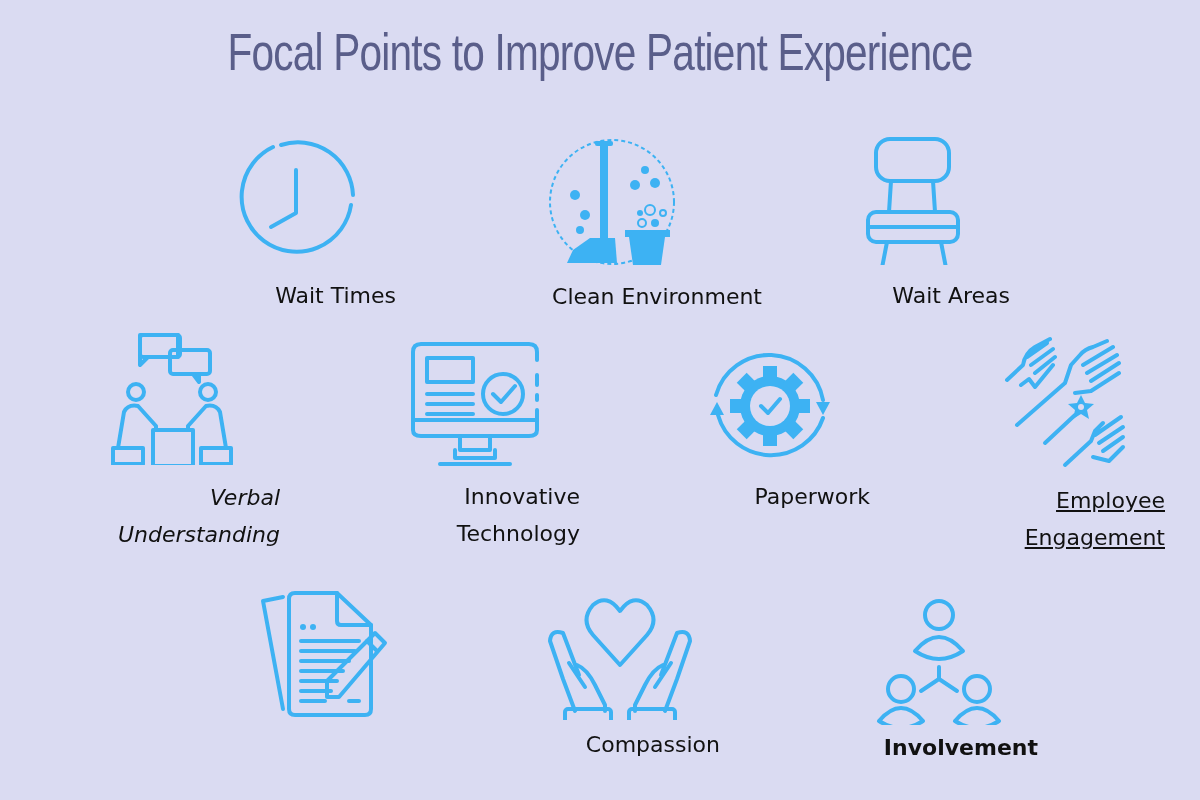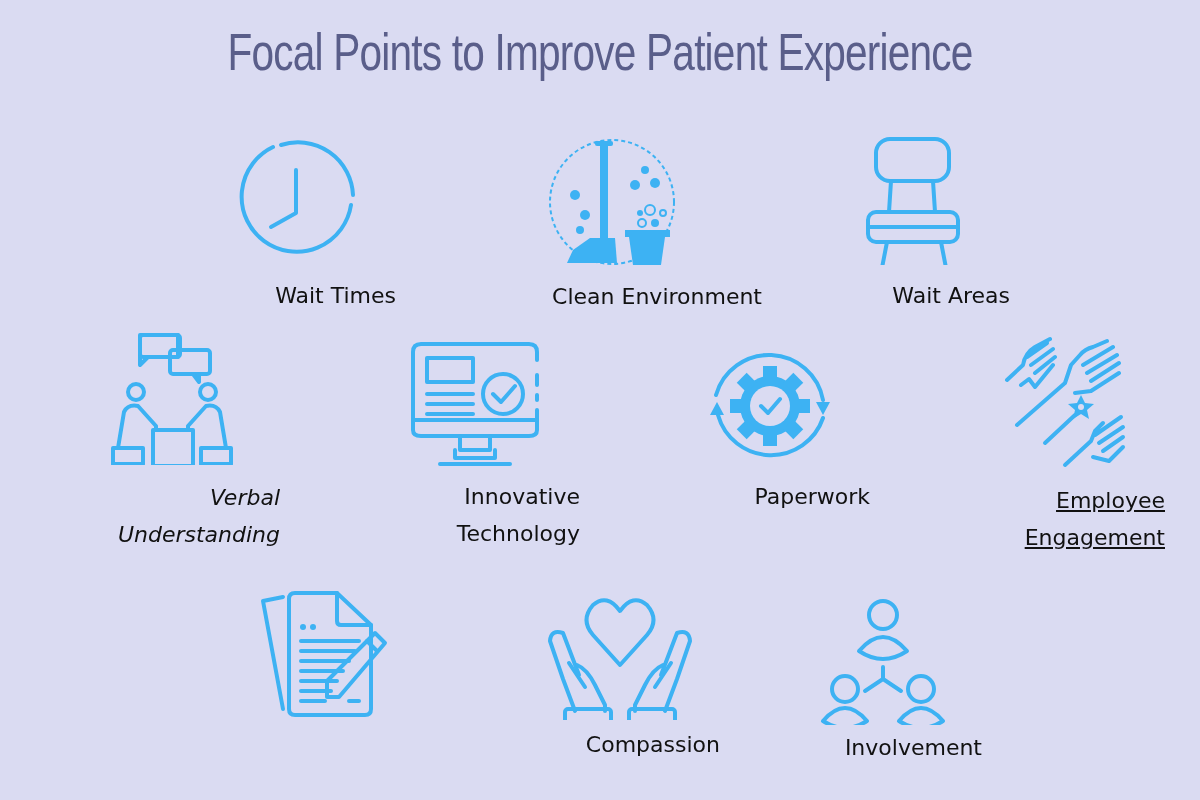--- a/index.html
+++ b/index.html
@@ -156,21 +156,21 @@
     <path class="s" d="M40 126 L28 94 L15 56 Q16 44 28 48 L44 90"></path>
     <path class="s" d="M34 78 L50 102 M42 80 Q52 84 60 100 L70 120 L70 126"></path>
     <rect class="s" x="30" y="124" width="46" height="16" rx="3"></rect>
     <path class="s" d="M130 126 L142 94 L155 56 Q154 44 142 48 L126 90"></path>
     <path class="s" d="M136 78 L120 102 M128 80 Q118 84 110 100 L100 120 L100 126"></path>
     <rect class="s" x="94" y="124" width="46" height="16" rx="3"></rect>
   </svg>
   <div class="label" style="margin-top:6px;">Compassion</div>
 </div>
 
-<div class="item" style="left:782px; top:595px; width:200px;">
+<div class="item" style="left:838px; top:595px; width:200px;font-weight:bold;">
   <svg width="130" height="130" viewBox="0 0 130 130">
     <circle class="s" cx="66" cy="20" r="14"></circle>
     <path class="s" d="M42 56 Q66 28 90 56 Q66 72 42 56 Z"></path>
     <path class="s" d="M66 72 V84 L48 96 M66 84 L84 96"></path>
     <circle class="s" cx="28" cy="94" r="13"></circle>
     <path class="s" d="M6 126 Q28 100 50 126 Q28 140 6 126 Z"></path>
     <circle class="s" cx="104" cy="94" r="13"></circle>
     <path class="s" d="M82 126 Q104 100 126 126 Q104 140 82 126 Z"></path>
   </svg>
   <div class="label" style="margin-top:4px;">Involvement</div>

